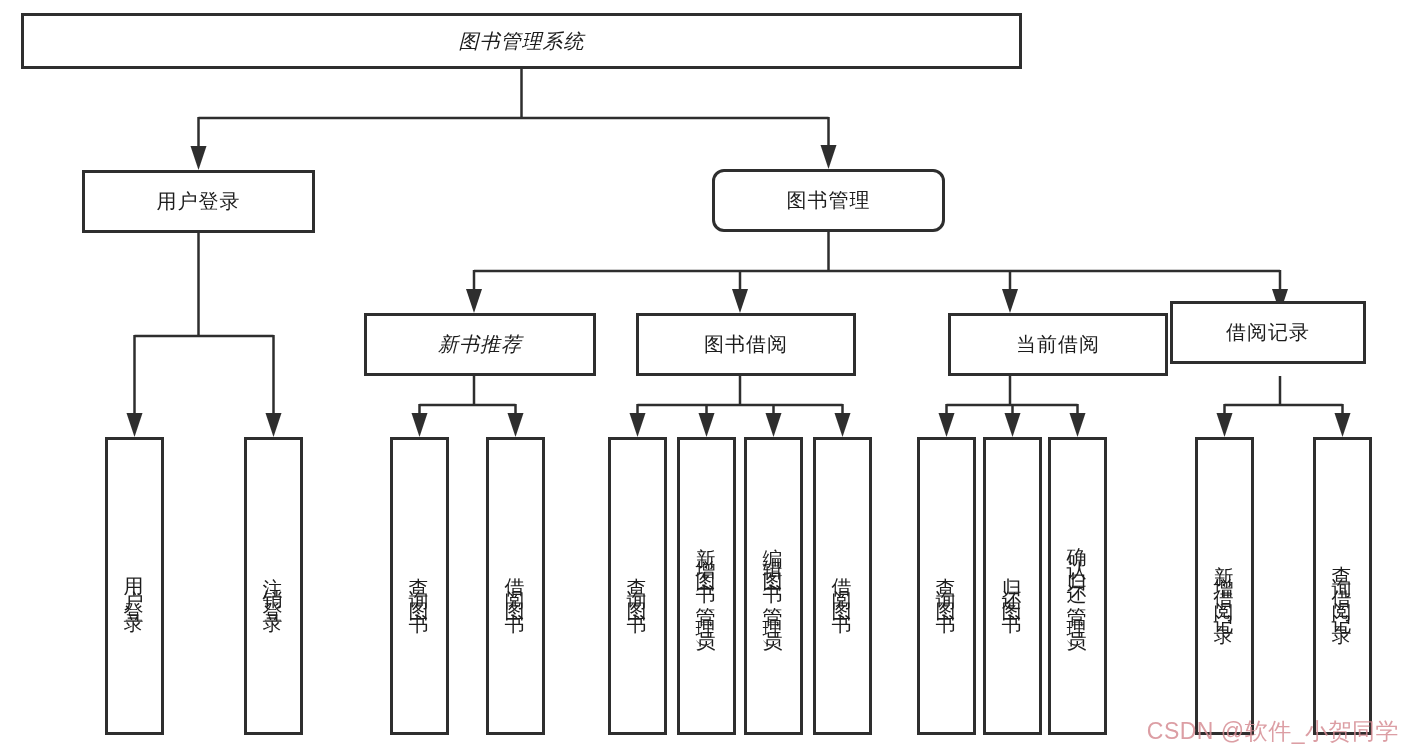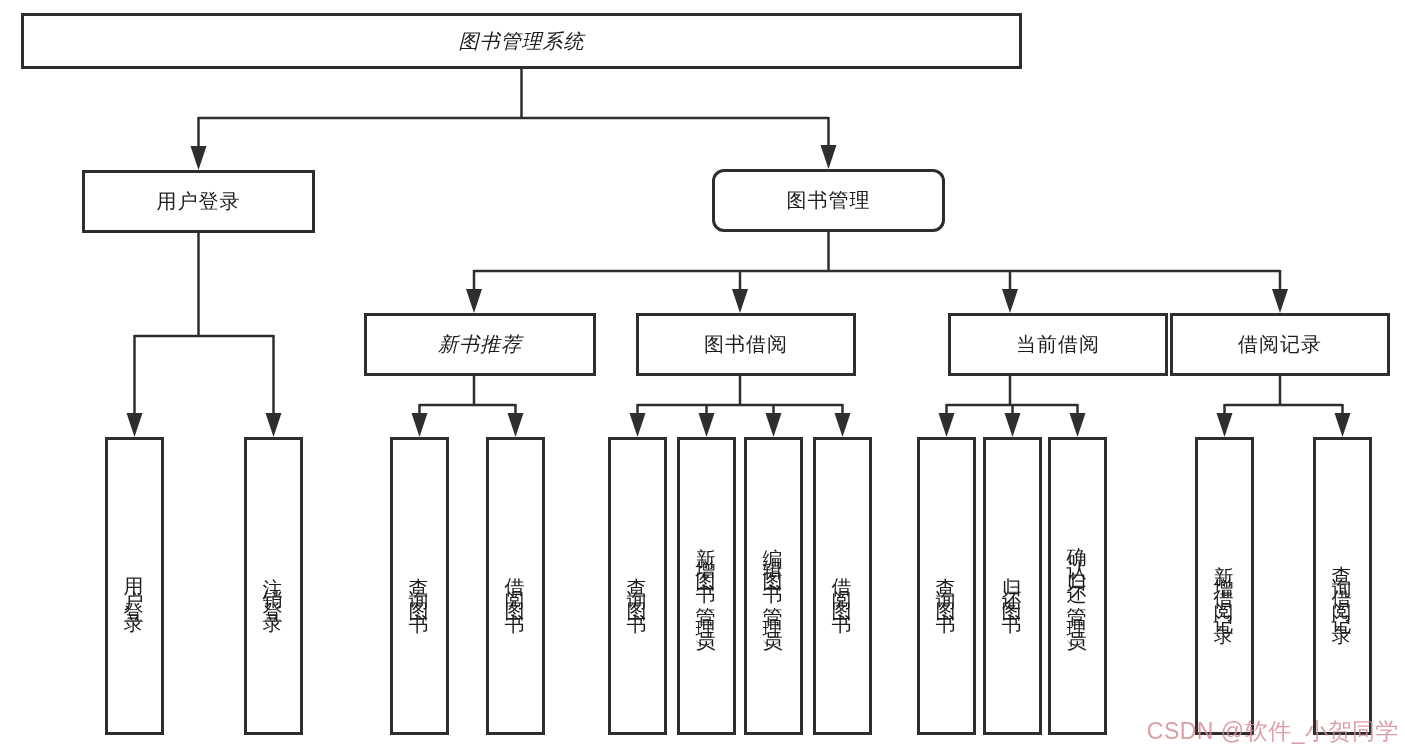--- a/index.html
+++ b/index.html
@@ -39,21 +39,21 @@
   }
   
   .n-root   { left: 21px;   top: 13px;  width: 1001px; height: 56px; font-style: italic; }
   
   .n-login  { left: 82px;   top: 170px; width: 233px;  height: 63px; }
   .n-mgmt   { left: 712px;  top: 169px; width: 233px;  height: 63px; border-radius: 12px; }
   
   .n-newrec { left: 364px;  top: 313px; width: 232px;  height: 63px; font-style: italic; }
   .n-borrow { left: 630px;  top: 313px; width: 220px;  height: 63px; margin-left: 6px; }
   .n-curr   { left: 900px;  top: 313px; width: 220px;  height: 63px; margin-left: 48px; }
-  .n-record { left: 1170px; top: 313px; width: 220px;  height: 63px; font-family: Liberation Mono, monospace; }
+  .n-record { left: 1170px; top: 301px; width: 196px;  height: 63px; font-family: Liberation Mono, monospace; }
   
   .leaf     { top: 437px; width: 59px; height: 298px; }
   .l-1  { left: 105px; }
   .l-2  { left: 244px; }
   .l-3  { left: 390px; }
   .l-4  { left: 486px; }
   .l-5  { left: 608px; }
   .l-6  { left: 677px; }
   .l-7  { left: 744px; }
   .l-8  { left: 813px; }

